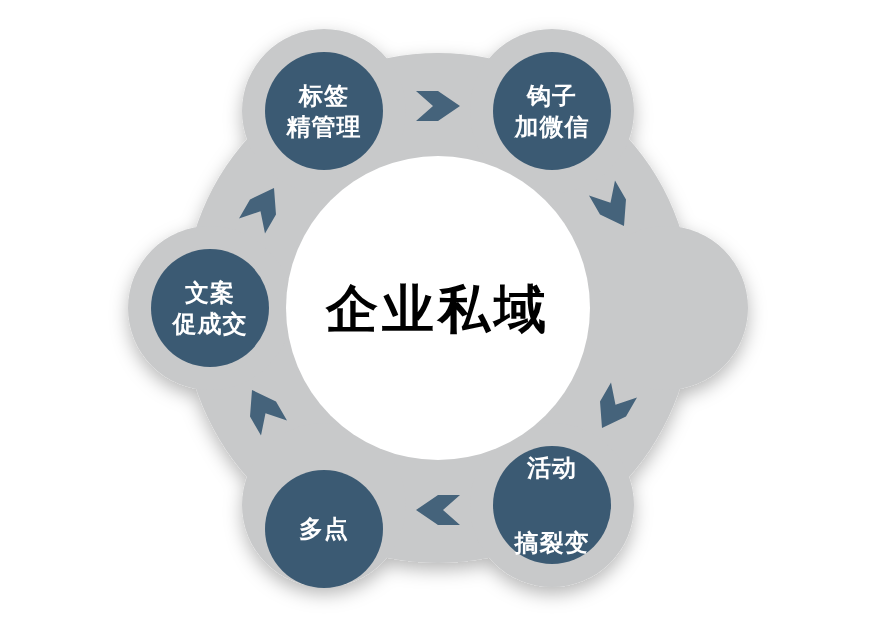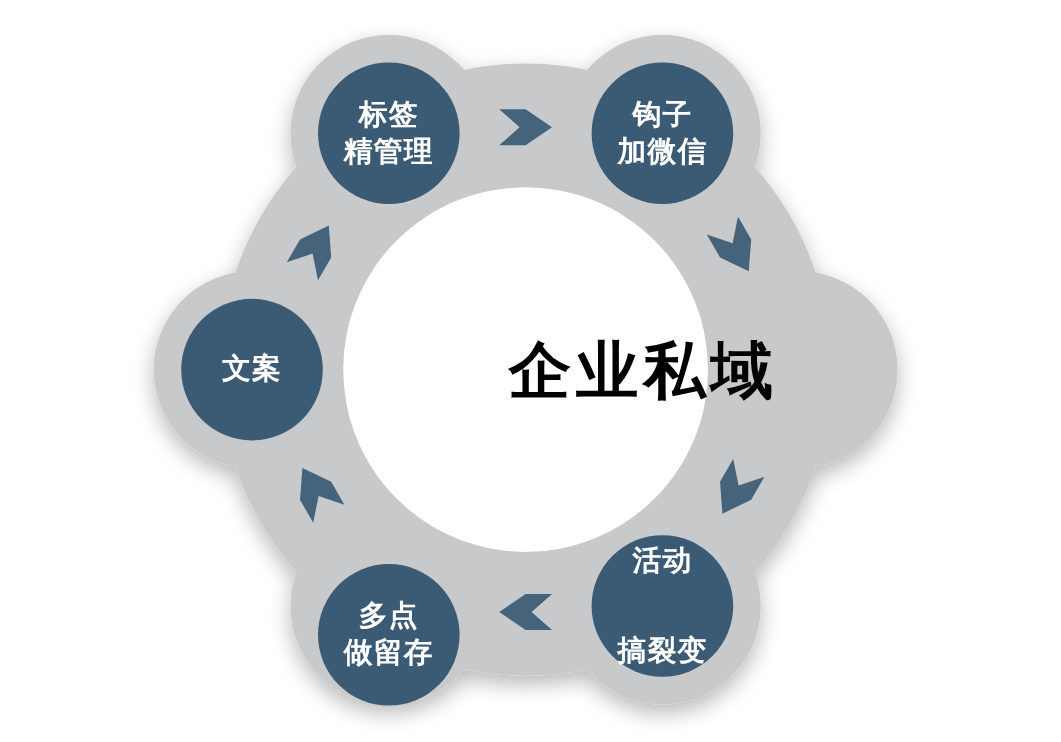--- a/index.html
+++ b/index.html
@@ -45,21 +45,21 @@
     font-weight:bold;
     line-height:1.3;
     letter-spacing:1px;
   }
   .node span{display:block;}
   .center-title{
     position:absolute;
     left:438px;top:310px;
     transform:translate(-50%,-50%);
     width:420px;
-    text-align:right;
+    text-align:center;
     color:var(--title-color);
     font-size:52px;
     font-weight:900;
     line-height:1.45;
     letter-spacing:4px;
     white-space:nowrap;
   }
 </style>
 </head>
 <body>
@@ -104,24 +104,24 @@
   </div>
 
 
   <div class="node" style="left:493px;top:446px;gap:44px;">
     <span>活动</span>
     <span>搞裂变</span>
   </div>
 
   <div class="node" style="left:265px;top:470px;">
     <span>多点</span>
-    <span>做留存</span>
   </div>
 
   <div class="node" style="left:151px;top:249px;">
     <span>文案</span>
+    <span>促成交</span>
   </div>
 
   <div class="center-title">
     <div>企业私域</div>
   </div>
 
 </div>
 
 </body></html>

